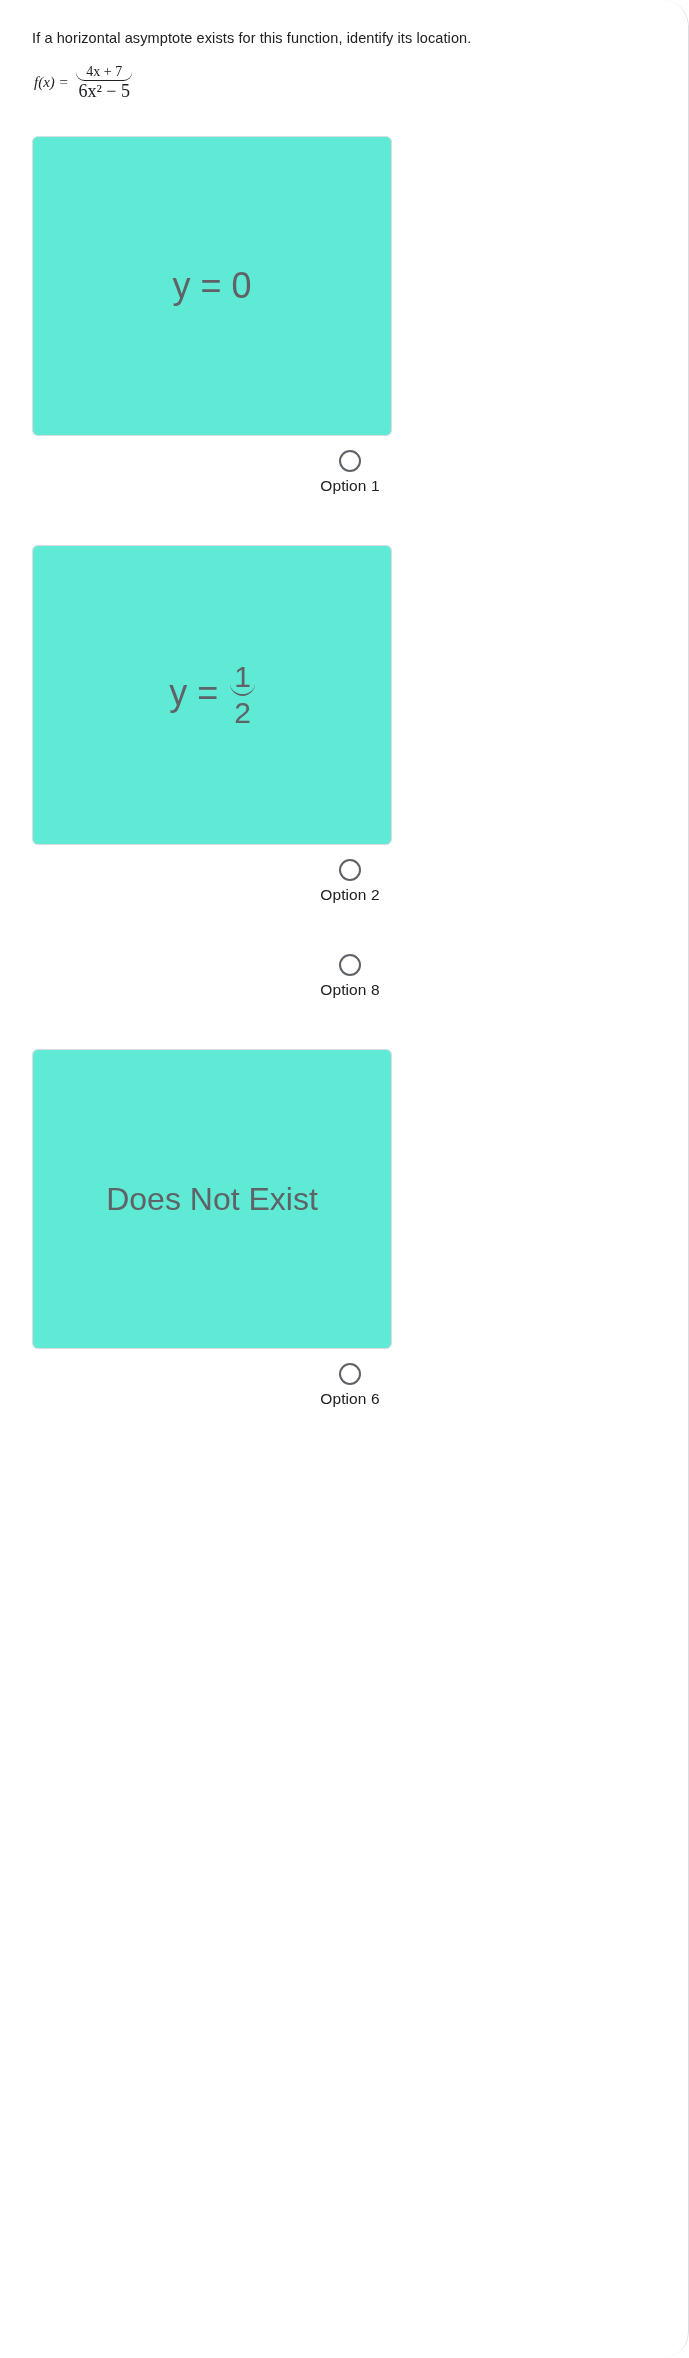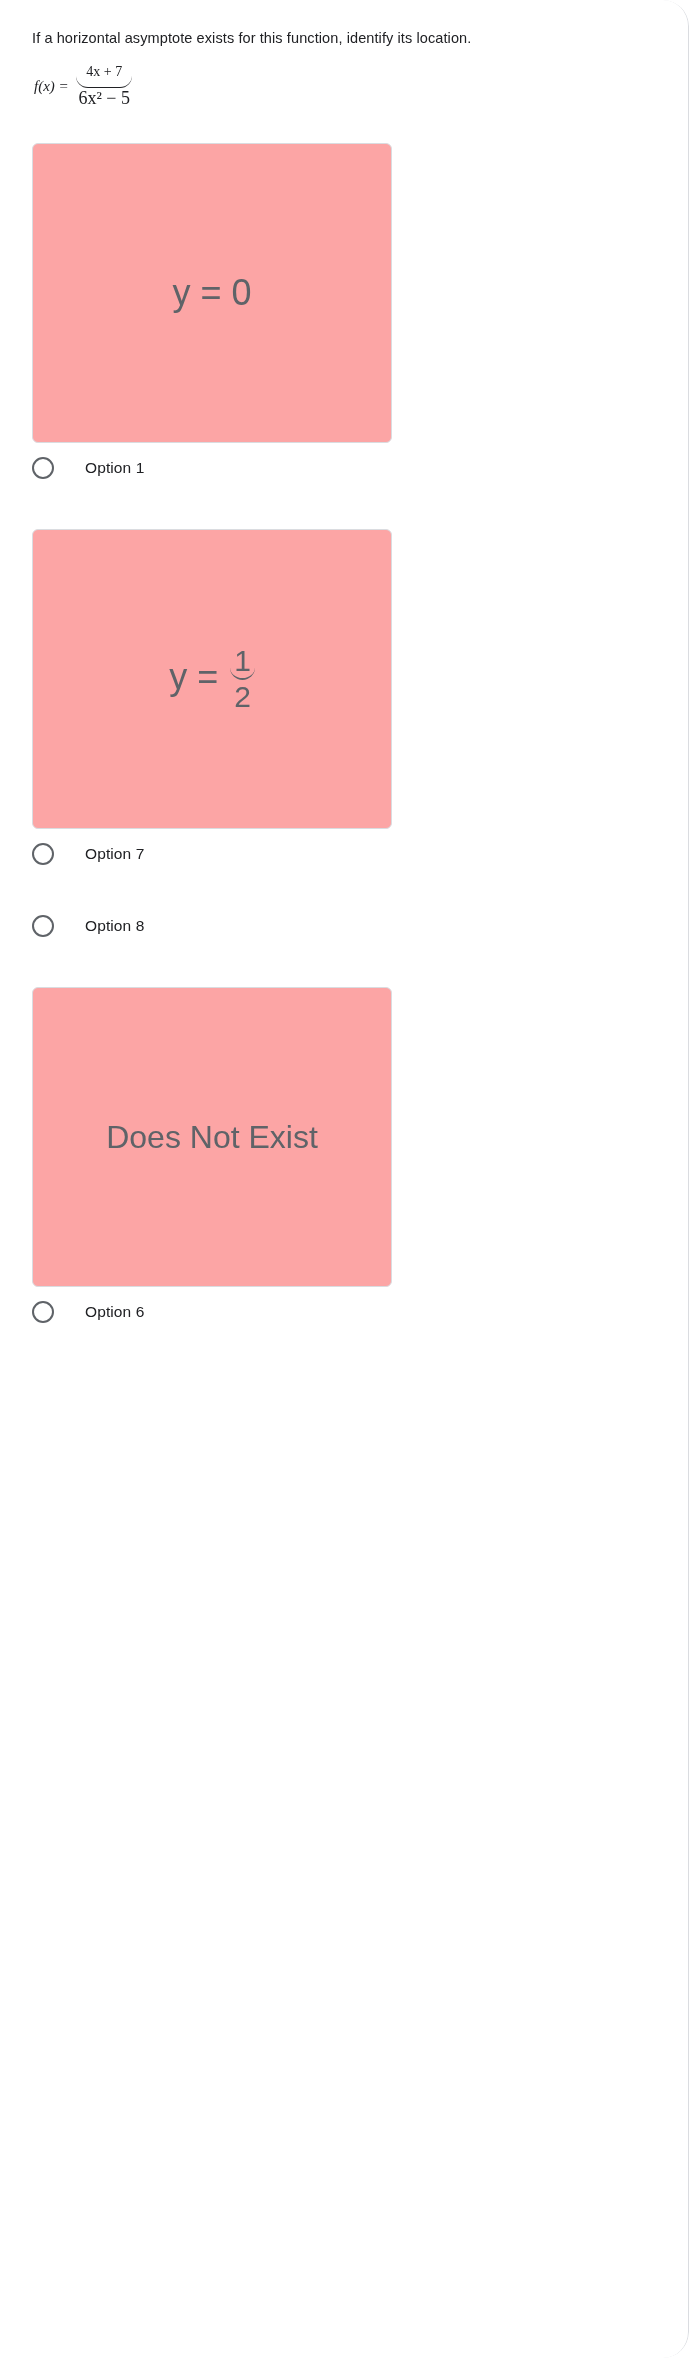--- a/index.html
+++ b/index.html
@@ -33,21 +33,21 @@
   }
   .eq-left { display: inline-block; vertical-align: middle; margin-right: 4px; font-family: Liberation Serif, serif; }
   .frac {
     display: inline-block;
     vertical-align: middle;
     text-align: center;
   }
   .frac .num {
     display: block;
     border-bottom: 1px solid #202124;
-    padding: 0 2px 8px 2px;
+    padding: 0 2px 1px 2px;
     font-size: 14px;
     line-height: 1.1;
   }
   .frac .den {
     display: block;
     padding: 1px 2px 0 2px;
     font-size: 18px;
     line-height: 1.1;
   }
   .upright { font-style: normal; }
@@ -55,21 +55,21 @@
     margin-bottom: 50px;
   }
   .card {
     border: 1px solid #dadce0;
     border-radius: 6px;
     width: 360px;
     height: 300px;
     display: flex;
     align-items: center;
     justify-content: center;
-    background: #fca5a5;
+    background: #5eead4;
     margin-bottom: 14px;
     box-shadow: 0 0 0 rgba(0,0,0,0);
   }
   .card-inner {
     font-family: Arial, sans-serif;
     color: #5f6368;
     text-align: center;
     line-height: 1;
   }
   .eq-big { font-size: 36px; }
@@ -80,22 +80,23 @@
     line-height: 1;
     font-size: 30px;
     margin-left: 2px;
   }
   .smallfrac .n { display: block; border-bottom: 2px solid #5f6368; padding: 0 4px 2px 4px; }
   .smallfrac .d { display: block; padding: 2px 4px 0 4px; }
   .dne { font-size: 32px; color: #5f6368; }
   .option-row {
     display: flex;
     align-items: center;
-    gap: 31px;
+    gap: 5px;
     padding-left: 0px;
+    flex-direction: column;
   }
   .radio {
     width: 22px;
     height: 22px;
     border: 2px solid #5f6368;
     border-radius: 50%;
     flex: 0 0 22px;
     background: #fff;
   }
   .option-label {
@@ -130,21 +131,21 @@
   </div>
 
   <div class="option-group">
     <div class="card">
       <div class="card-inner eq-big">
         <span>y = </span><span class="smallfrac"><span class="n">1</span><span class="d">2</span></span>
       </div>
     </div>
     <div class="option-row">
       <div class="radio"></div>
-      <div class="option-label">Option 7</div>
+      <div class="option-label">Option 2</div>
     </div>
   </div>
 
   <div class="option-group">
     <div class="option-row">
       <div class="radio"></div>
       <div class="option-label">Option 8</div>
     </div>
   </div>
 

